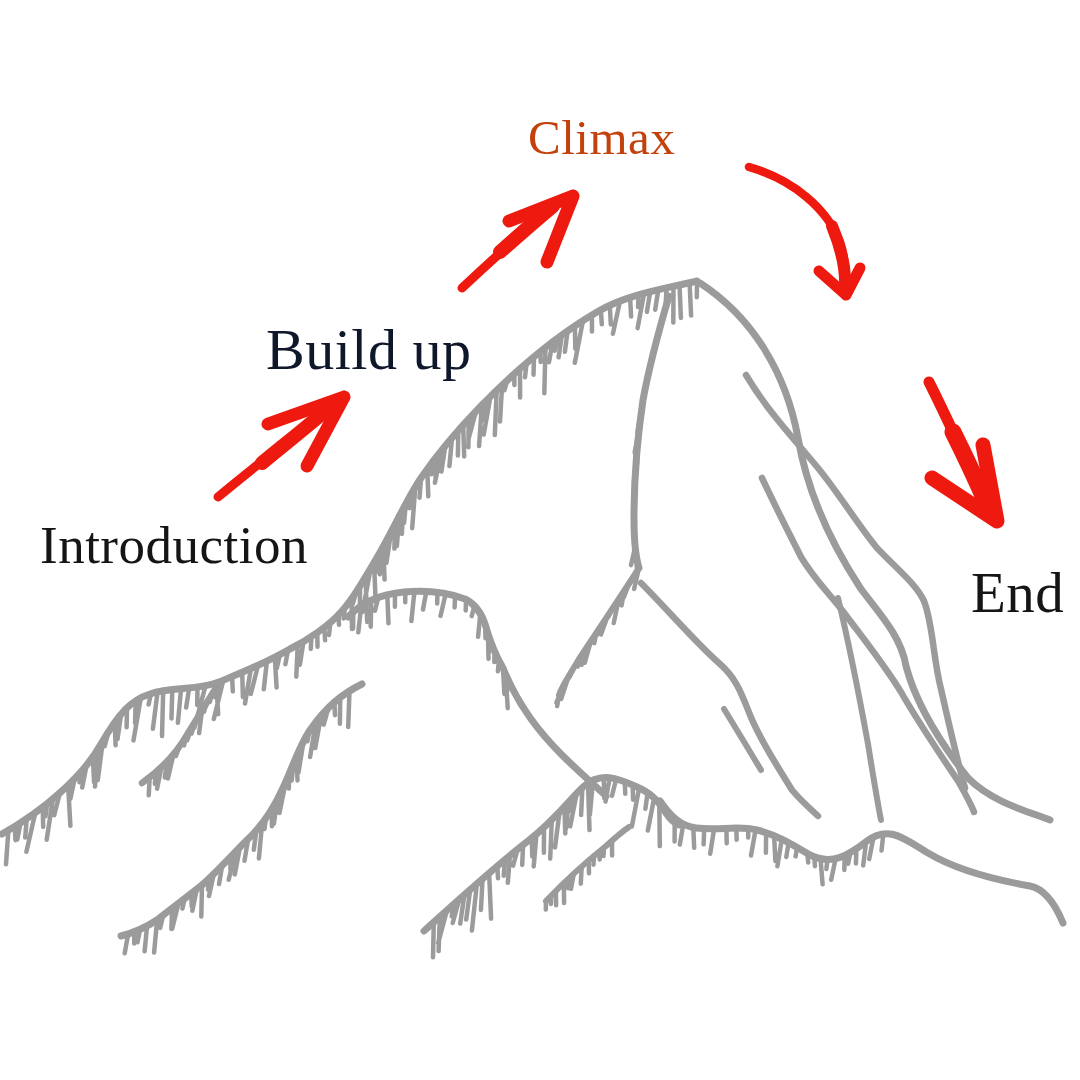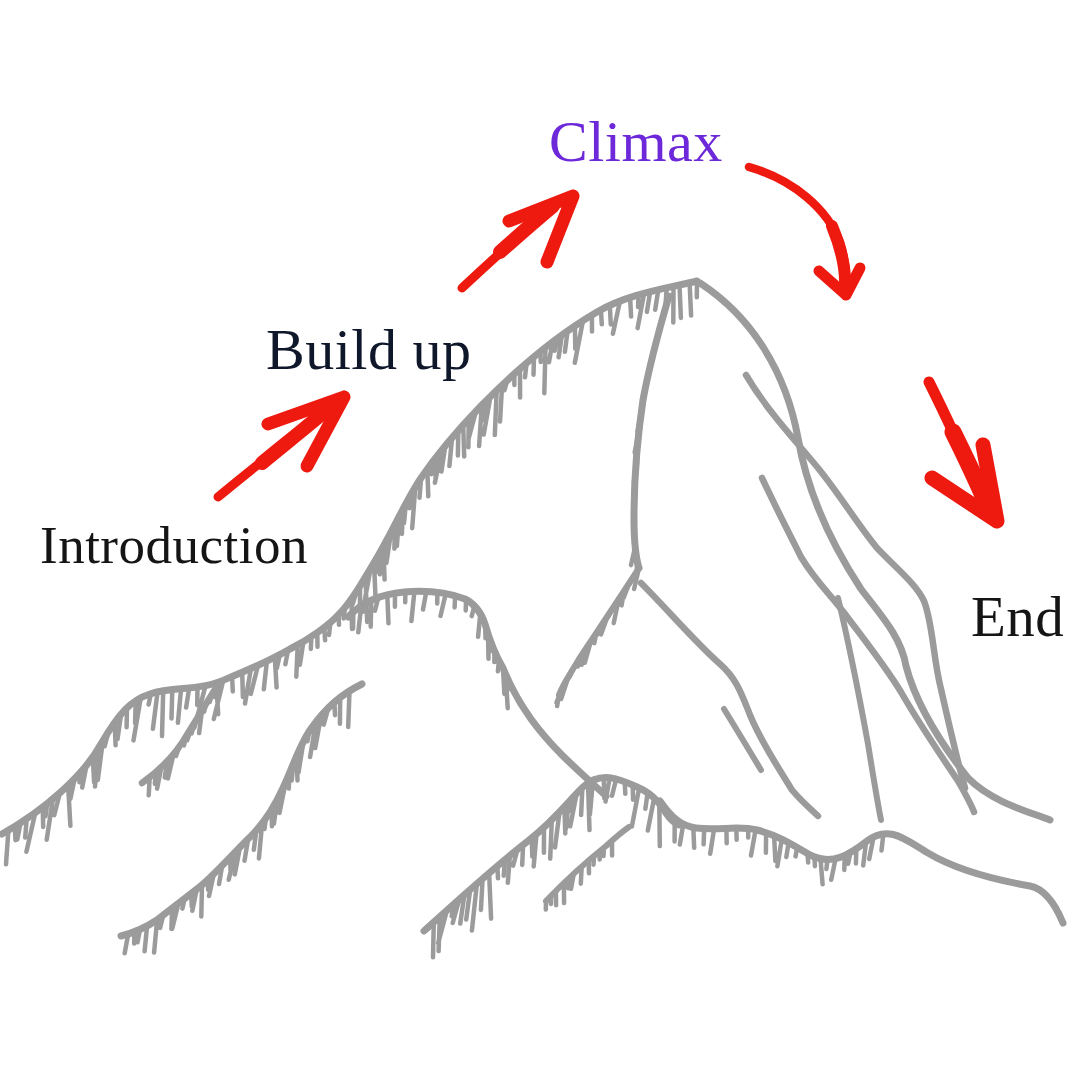--- a/index.html
+++ b/index.html
@@ -67,15 +67,15 @@
       </g>
       <g fill="none" stroke="#ee1a10" stroke-linecap="round" stroke-linejoin="round">
         <path d="M929,382 C950,424 969,466 987,507" stroke-width="11"></path>
         <path d="M953,432 C966,458 978,484 989,509" stroke-width="17"></path>
         <path d="M932,478 L997,521 M997,521 L983,445" stroke-width="15"></path>
       </g>
     </svg>
 
   <div class="stage-label" style="left: 40px; top: 519px; font-size: 53px; color: rgb(21, 21, 21); font-family: Liberation Serif, serif;">Introduction</div>
   <div class="stage-label" style="left: 266px; top: 321px; font-size: 58px; color: #0f172a;">Build up</div>
-  <div class="stage-label" style="left: 549px; top: 113px; font-size: 58px; color: #6d28d9;">Climax</div>
-  <div class="stage-label" style="left: 971px; top: 588px; font-size: 57px; color: rgb(21, 21, 21);">End</div>
+  <div class="stage-label" style="left: 528px; top: 113px; font-size: 49px; color: #c2410c;">Climax</div>
+  <div class="stage-label" style="left: 971px; top: 564px; font-size: 57px; color: rgb(21, 21, 21);">End</div>
 </div>
 
 </body></html>

